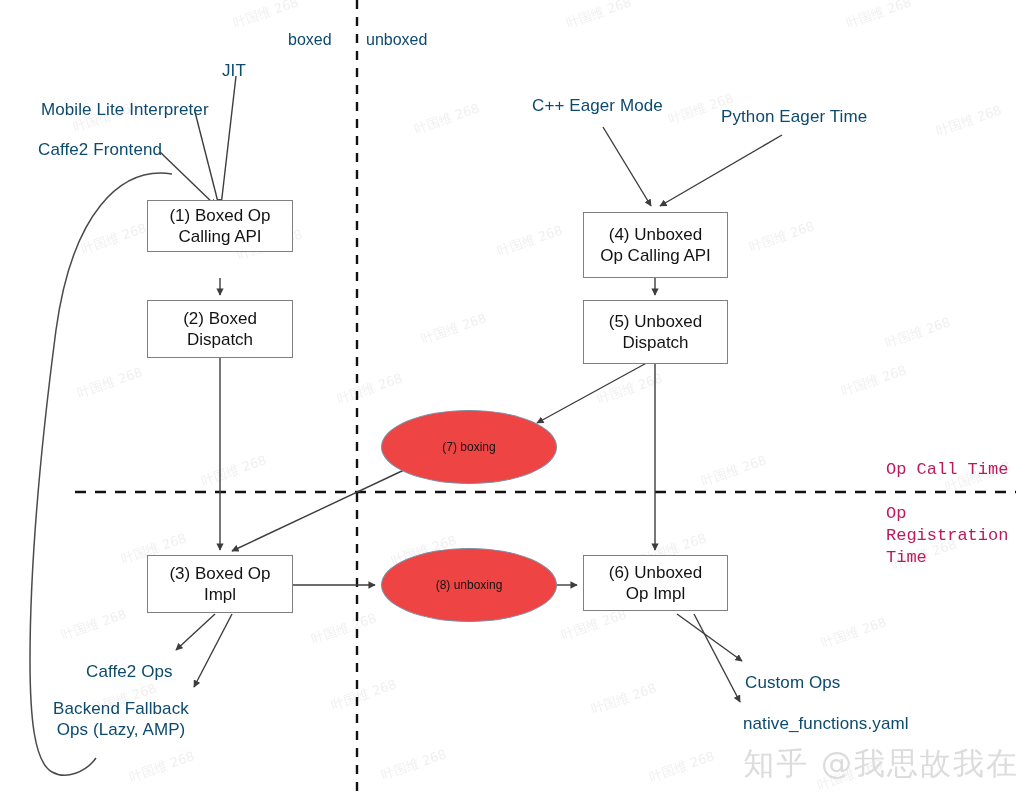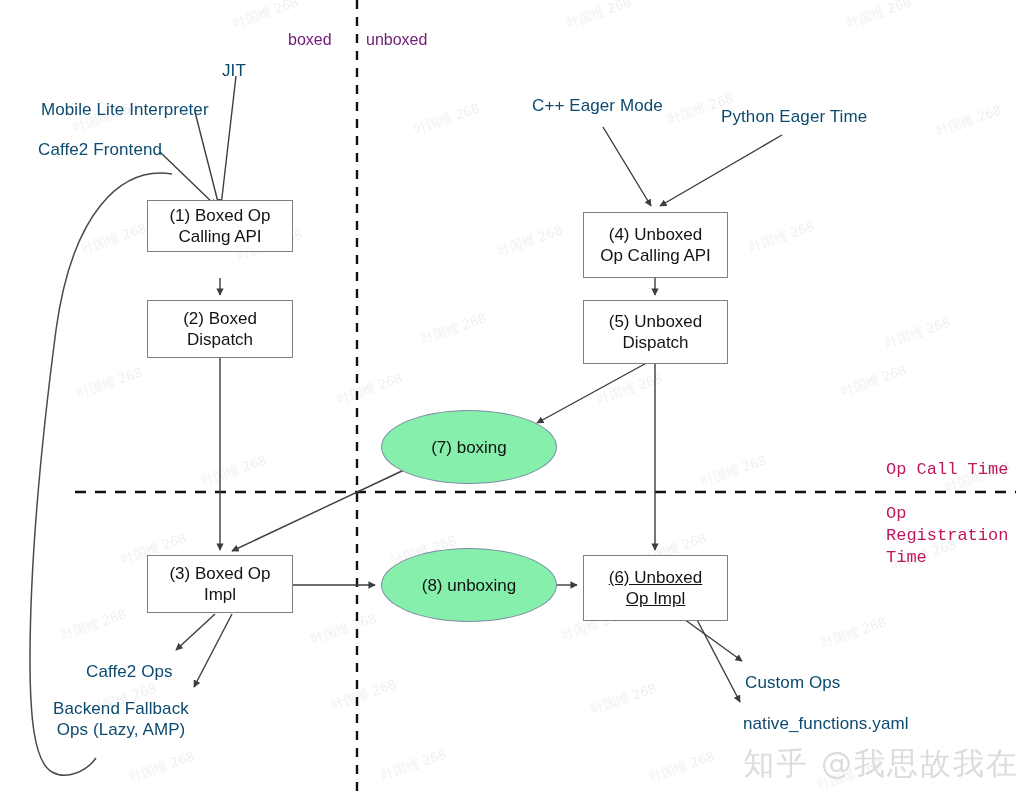--- a/index.html
+++ b/index.html
@@ -43,42 +43,42 @@
     text-align: center;
     font-size: 17px;
     line-height: 21px;
     color: #131313;
     white-space: pre-line;
   }
   .node-ellipse {
     position: absolute;
     box-sizing: border-box;
     border: 1.3px solid #7b8ea3;
-    background: #86efac;
+    background: #ef4444;
     border-radius: 50%;
     display: flex;
     align-items: center;
     justify-content: center;
     text-align: center;
-    font-size: 17px;
+    font-size: 12px;
     line-height: 21px;
     color: #131313;
   }
   .phase-label {
     position: absolute;
     font-size: 17px;
     line-height: 22px;
     color: #be185d;
     white-space: pre-line;
     font-family: Liberation Mono, monospace;
   }
   .column-label {
     position: absolute;
     font-size: 16px;
-    color: #701a75;
+    color: #0c4a6e;
   }
   .watermark-zhihu {
     position: absolute;
     right: 12px;
     bottom: 8px;
     font-size: 31px;
     color: #dcdcdc;
     letter-spacing: 2px;
     font-family: "DejaVu Sans", sans-serif;
     user-select: none;
@@ -195,21 +195,21 @@
   <div class="node-box" style="left:147px; top:200px; width:146px; height:52px;">(1) Boxed Op
 Calling API</div>
   <div class="node-box" style="left:147px; top:300px; width:146px; height:58px;">(2) Boxed
 Dispatch</div>
   <div class="node-box" style="left:147px; top:555px; width:146px; height:58px;">(3) Boxed Op
 Impl</div>
   <div class="node-box" style="left:583px; top:212px; width:145px; height:66px;">(4) Unboxed
 Op Calling API</div>
   <div class="node-box" style="left:583px; top:300px; width:145px; height:64px;">(5) Unboxed
 Dispatch</div>
-  <div class="node-box" style="left:583px; top:555px; width:145px; height:66px;text-decoration:underline;">(6) Unboxed
+  <div class="node-box" style="left:583px; top:555px; width:145px; height:56px;">(6) Unboxed
 Op Impl</div>
   <div class="node-ellipse" style="left:381px; top:410px; width:176px; height:74px;">(7) boxing</div>
   <div class="node-ellipse" style="left:381px; top:548px; width:176px; height:74px;">(8) unboxing</div>
 
   <div class="lbl" style="left:86px; top:661px;">Caffe2 Ops</div>
   <div class="lbl" style="left:33px; top:698px; text-align:center; width:176px;">Backend Fallback
 Ops (Lazy, AMP)</div>
   <div class="lbl" style="left:745px; top:672px;">Custom Ops</div>
   <div class="lbl" style="left:743px; top:713px;">native_functions.yaml</div>
 

